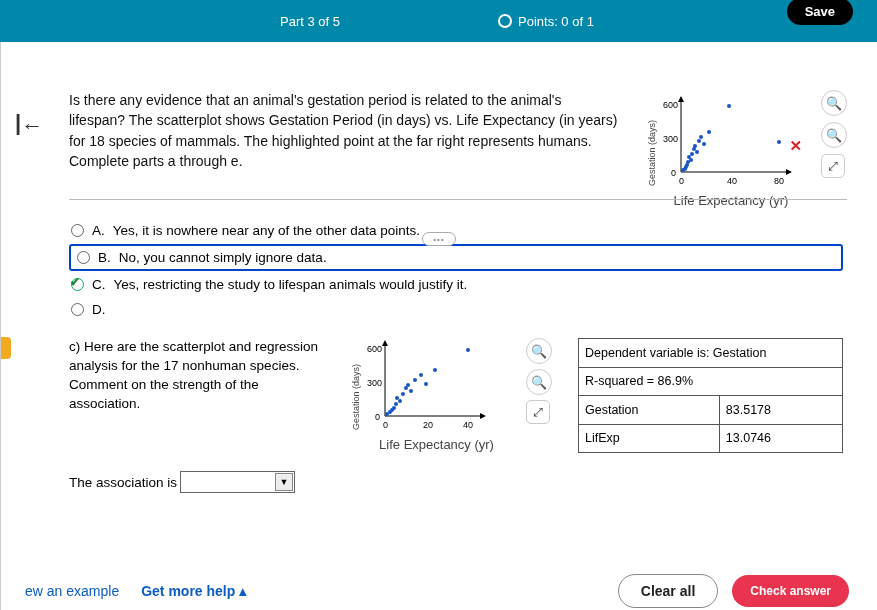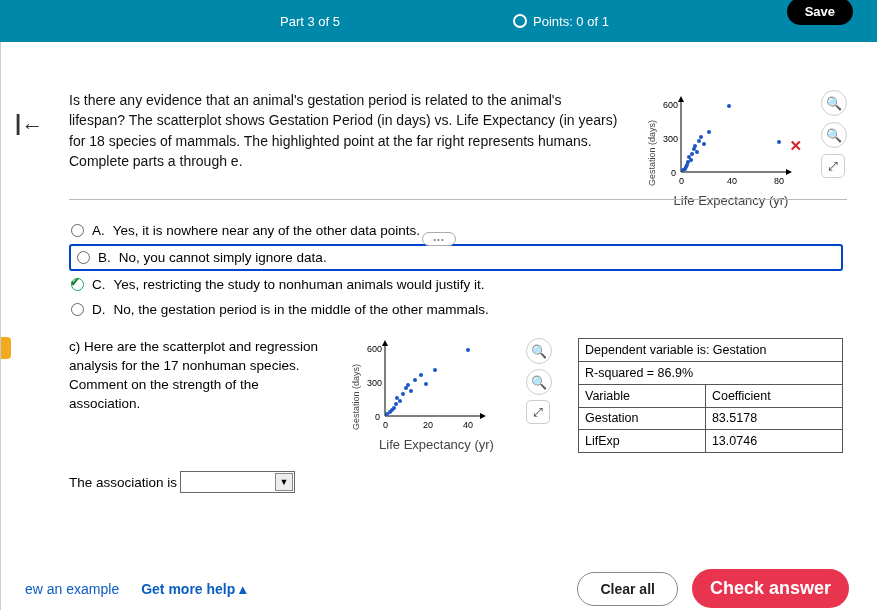--- a/index.html
+++ b/index.html
@@ -1,19 +1,19 @@
 <!DOCTYPE html>
 <html><head>
 <meta charset="utf-8">
 <style>
 * { margin:0; padding:0; box-sizing:border-box; font-family: Arial, sans-serif; }
 html,body { width:877px; height:610px; background:#f0f0f0; overflow:hidden; }
 .topbar { height:42px; background:#0088aa; color:#fff; display:flex; align-items:center; position:relative; font-size:13px; }
 .topbar .part { position:absolute; left:280px; }
-.topbar .points { position:absolute; left:513px; display:flex; align-items:center; gap:6px;}
+.topbar .points { position:absolute; left:498px; display:flex; align-items:center; gap:6px;}
 .ring { width:14px; height:14px; border:2px solid #fff; border-radius:50%; display:inline-block; }
 .save-btn { position:absolute; right:24px; top:-2px; background:#000; color:#fff; padding:6px 18px; border-radius:18px; font-weight:bold; font-size:13px; }
 .body { background:#fff; position:relative; height:580px; padding-left:68px; padding-right:30px; border-left:1px solid #ccc;}
 .back-icon { position:absolute; left:14px; top:68px; font-size:22px; font-weight:bold; color:#333; }
 .qtext { padding-top:48px; width:550px; font-size:14px; line-height:1.45; color:#111; }
 .plot-box { position:absolute; right:82px; top:52px; width:150px; height:110px; }
 .plot-icons { position:absolute; right:30px; top:48px; display:flex; flex-direction:column; gap:6px; }
 .icon-btn { width:26px; height:26px; border:1px solid #ccc; border-radius:50%; display:flex; align-items:center; justify-content:center; font-size:13px; background:#fff; color:#333; cursor:pointer;}
 .icon-sq { border-radius:5px; width:24px; height:24px; font-size:12px;}
 .red-x { color:#d8222a; font-weight:bold; position:absolute; right:75px; top:95px; font-size:15px;}
@@ -34,21 +34,21 @@
 .reg-table { border-collapse:collapse; font-size:12.5px; margin-left:6px; width:265px;padding-left:16px;}
 .reg-table td{ border:1px solid #555; padding:3px 6px;}
 .reg-table .hdr{ }
 .assoc-row{ margin-top:18px; font-size:13.5px; display:flex; align-items:center; gap:3px;}
 .combo{ width:115px; height:22px; border:1px solid #666; background:#fff; position:relative;}
 .combo .arrow{position:absolute; right:1px; top:1px; width:18px; height:18px; border:1px solid #888; background:#eee; display:flex; align-items:center; justify-content:center; font-size:9px;}
 .footer-row{position:absolute; bottom:14px; left:0; right:28px; display:flex; align-items:center;}
 .ex-link{ color:#0b5cc4; font-size:14px; padding-left:0;margin-left:24px;}
 .help-link{ color:#0b5cc4; font-size:14px; margin-left:22px; font-weight:bold;}
 .clear-btn{ margin-left:auto; border:1.5px solid #888; border-radius:22px; padding:8px 22px; font-size:14px; background:#fff; color:#222; font-weight:bold;}
-.check-btn{ margin-left:14px; border:none; border-radius:22px; padding:9px 18px; font-size:18px; background:#e8344f; color:#fff; font-weight:bold;}
+.check-btn{ margin-left:14px; border:none; border-radius:22px; padding:9px 18px; font-size:12px; background:#e8344f; color:#fff; font-weight:bold;}
 .axis-label-y{ position:absolute; transform:rotate(-90deg); transform-origin:left top; font-size:9px; color:#444;}
 .axis-label-x{ font-size:13px; color:#444; text-align:center;}
 svg .pt{ fill:#1a55c6;}
 </style>
 </head>
 <body>
 
 <div class="topbar">
   <span class="part">Part 3 of 5</span>
   <span class="points">
@@ -114,26 +114,25 @@
       <span>Yes, it is nowhere near any of the other data points.</span>
     </div>
     <div class="opt-row opt-b">
       <span class="radio"></span>
       <span class="letter">B.</span>
       <span>No, you cannot simply ignore data.</span>
     </div>
     <div class="opt-row">
       <span class="radio checked"></span>
       <span class="letter">C.</span>
-      <span>Yes, restricting the study to nonhuman animals would justify it.</span>
+      <span>Yes, restricting the study to lifespan animals would justify it.</span>
     </div>
     <div class="opt-row">
       <span class="radio"></span>
       <span class="letter">D.</span>
-      <span>No, the gestation period is in the middle of the other mammals.</span>
     </div>
   </div>
   <span class="yellow-dot"></span>
 
   <div class="section-c">
     <div class="ctext">c) Here are the scatterplot and regression analysis for the 17 nonhuman species. Comment on the strength of the association.</div>
 
     <div class="mini-plot">
       <span class="axis-label-y" style="left:2px; top:92px;">Gestation (days)</span>
       <svg width="140" height="95" viewBox="0 0 140 95" style="margin-left:14px;">
@@ -175,24 +174,20 @@
 
     <table class="reg-table">
       <tbody>
           <tr>
             <td colspan="2">Dependent variable is: Gestation</td>
           </tr>
       <tr>
             <td colspan="2">R-squared = 86.9%</td>
           </tr>
       <tr>
-        <td class="hdr">Variable</td>
-        <td class="hdr">Coefficient</td>
-      </tr>
-      <tr>
         <td>Gestation</td>
         <td>83.5178</td>
       </tr>
       <tr>
         <td>LifExp</td>
         <td>13.0746</td>
       </tr>
     </tbody>
       </table>
   </div>

